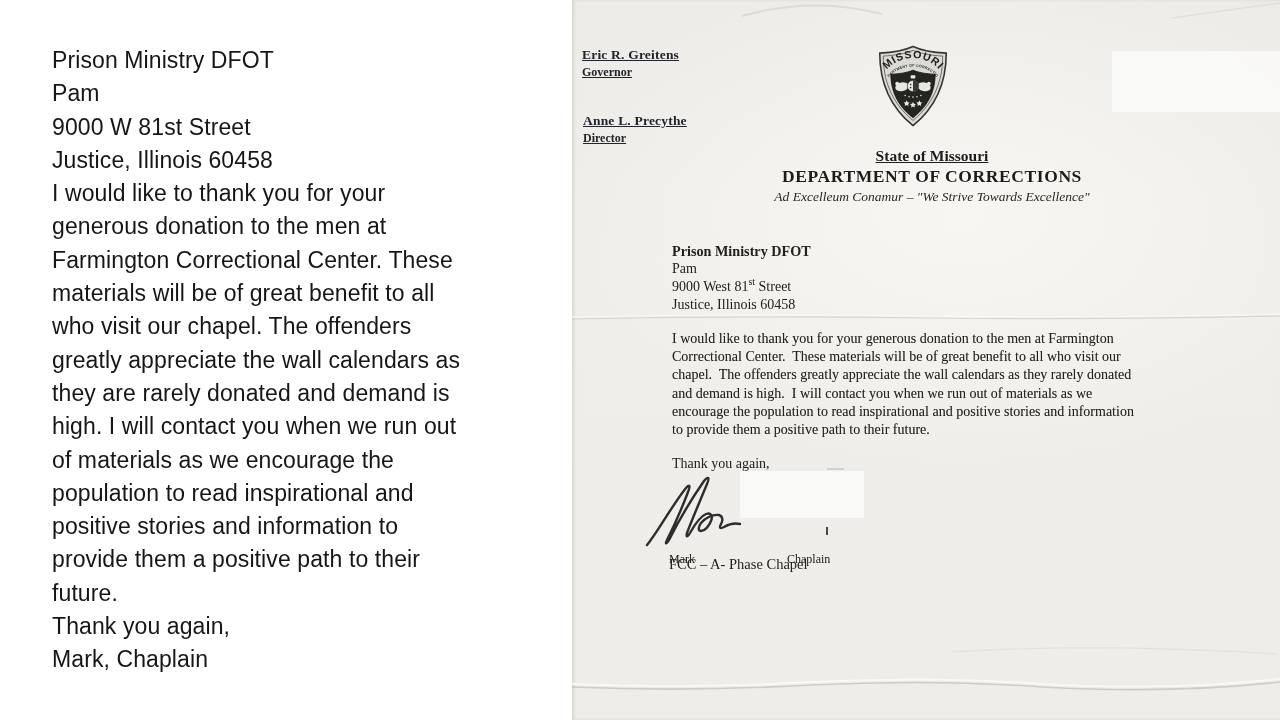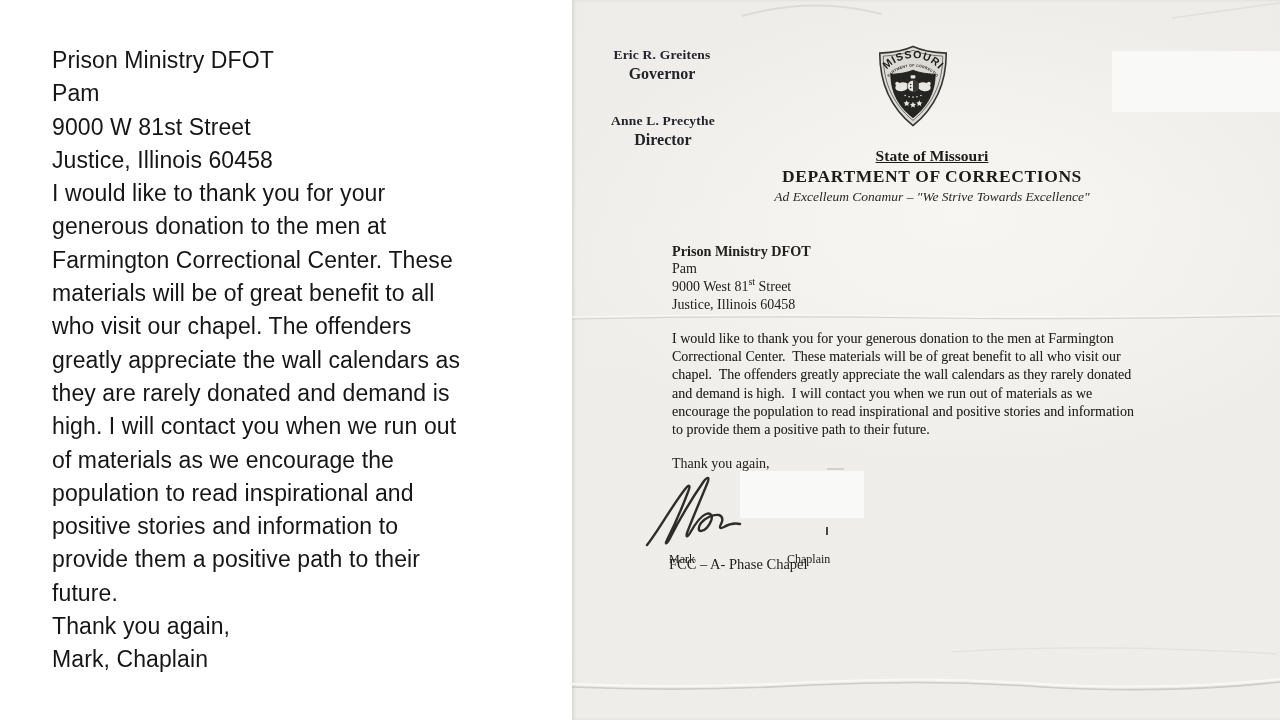--- a/index.html
+++ b/index.html
@@ -21,23 +21,23 @@
     background:
       radial-gradient(ellipse 600px 360px at 55% 30%, rgba(248,247,244,0.9), rgba(248,247,244,0) 70%),
       linear-gradient(180deg, #edece8 0%, #efeeea 40%, #eeede9 100%);
     box-shadow: inset 2px 0 3px rgba(120,118,110,0.18);
     font-family:"Liberation Serif", serif; color:#23211e;
   }
 
   .whiteout { position:absolute; background:rgba(250,250,248,0.9); }
   .creases { position:absolute; left:0; top:0; pointer-events:none; }
 
-  .official { position:absolute; width:160px; text-align:center; color:#23242b; }
+  .official { position:absolute; width:160px; text-align:left; color:#23242b;text-decoration:underline; }
   .official .o-name { font-weight:bold; font-size:13.5px; letter-spacing:0.2px; }
-  .official .o-title { font-weight:bold; font-size:16px; margin-top:2px; }
+  .official .o-title { font-weight:bold; font-size:12px; margin-top:2px; }
 
   .org-heading { position:absolute; left:110px; top:147px; width:500px; text-align:center; color:#1d1c1a; }
   .org-state { font-weight:bold; font-size:15.5px;text-decoration:underline; }
   .org-dept  { font-weight:bold; font-size:17.5px; letter-spacing:0.6px; margin-top:1px; }
   .org-motto { font-style:italic; font-size:13.5px; margin-top:2px; color:#2a2825; }
 
   .recipient { position:absolute; left:100px; top:242px; font-size:14px; line-height:18px; }
   .recipient .r-org { font-weight:bold; font-size:14.2px; }
   sup { font-size:10px; vertical-align:super; line-height:0; }
 

